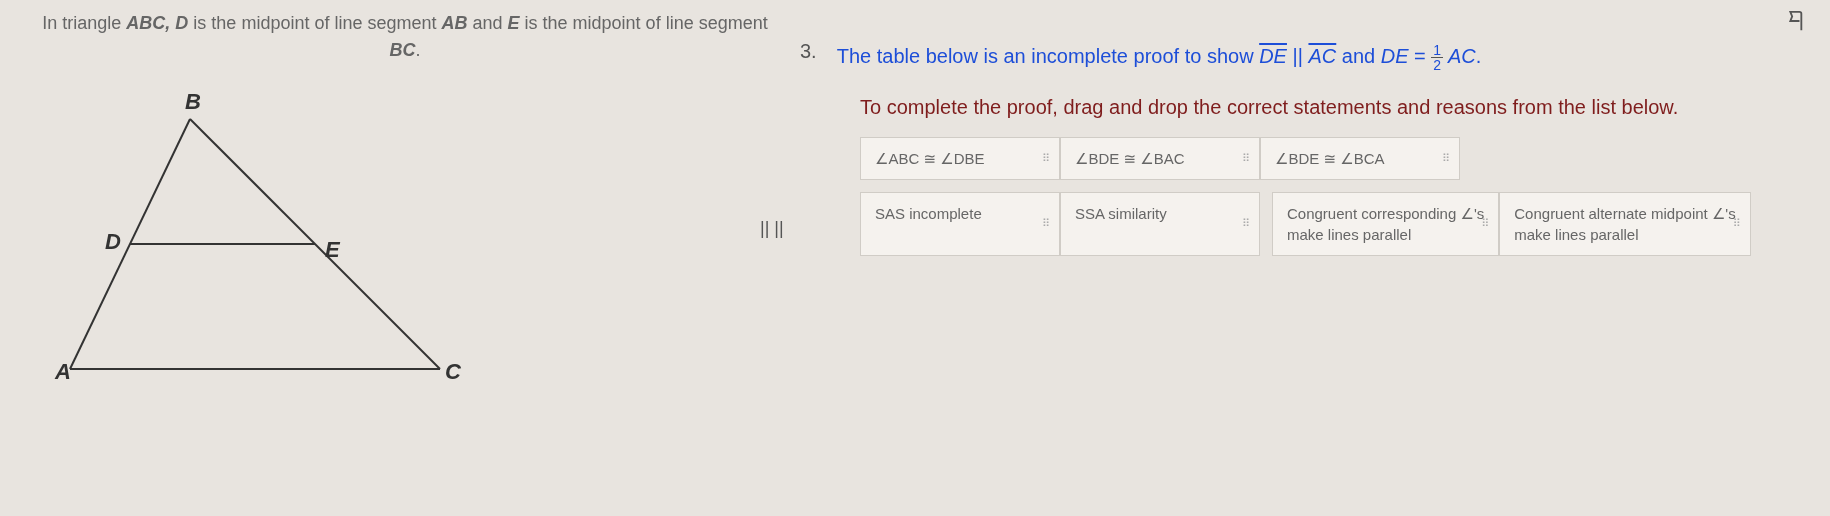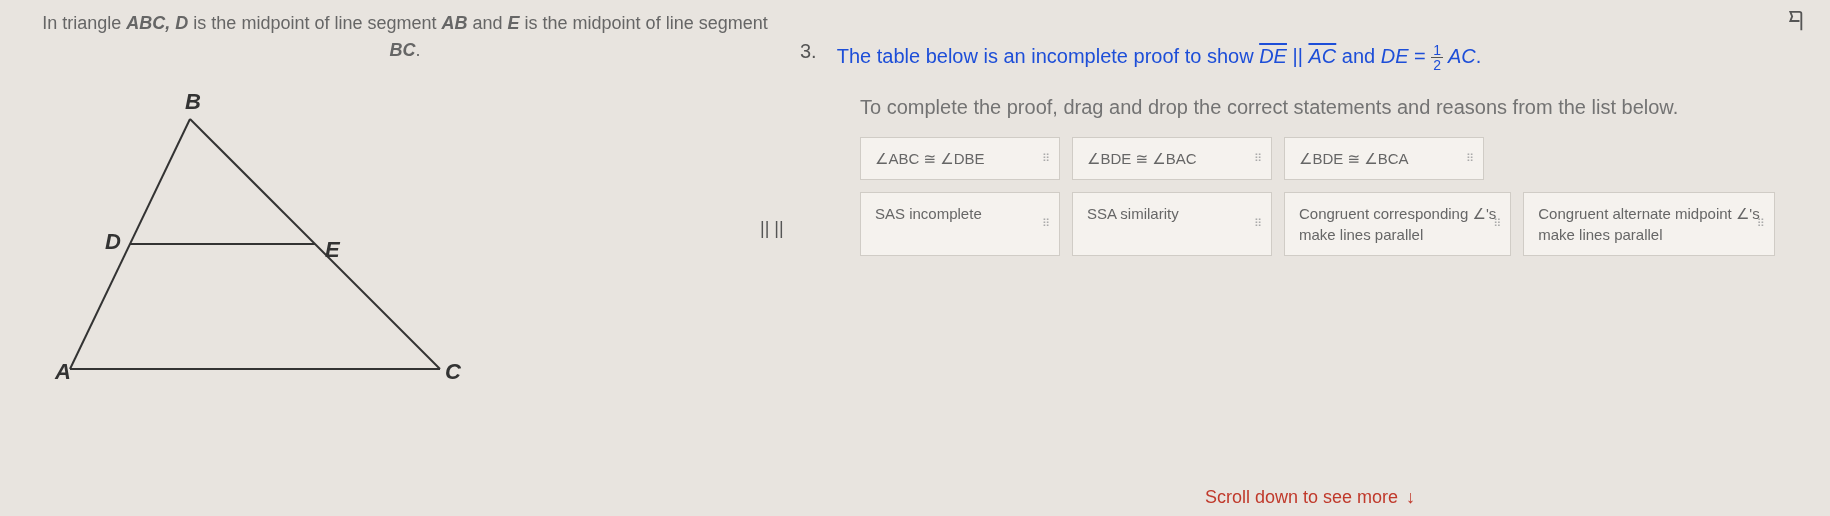--- a/index.html
+++ b/index.html
@@ -42,31 +42,31 @@
     color: #1d4ed8;
     line-height: 1.6;
     flex: 1;
   }
   .math-bar { text-decoration: overline; }
   .frac { display: inline-block; vertical-align: middle; text-align: center; font-size: 14px; line-height: 1; }
   .frac .num { display: block; border-bottom: 1px solid #555; padding: 0 2px; }
   .frac .den { display: block; padding: 0 2px; }
   .instruction {
     font-size: 20px;
-    color: #737373;
+    color: #7f1d1d;
     margin: 20px 0 15px 60px;
     line-height: 1.5;
   }
   .tiles-area {
     margin-left: 60px;
     display: flex;
     flex-wrap: wrap;
     gap: 12px;
   }
-  .tile-row { display: flex; gap: 12px; }
+  .tile-row { display: flex; }
   .tile {
     background: #f5f2ee;
     border: 1px solid #d0ccc6;
     padding: 10px 14px;
     font-size: 15px;
     color: #666;
     position: relative;
     min-width: 200px;
     line-height: 1.4;
   }
@@ -152,16 +152,13 @@
     <div class="tile-row">
       <div class="tile"><span>SAS incomplete</span><span class="grip">⠿</span></div>
       <div class="tile"><span>SSA similarity</span><span class="grip">⠿</span></div>
     </div>
     <div class="tile-row">
       <div class="tile"><span>Congruent corresponding ∠'s</span><br><span>make lines parallel</span><span class="grip">⠿</span></div>
       <div class="tile"><span>Congruent alternate midpoint ∠'s</span><br><span>make lines parallel</span><span class="grip">⠿</span></div>
     </div>
   </div>
 
-  <div class="scroll-hint">
-    <span>Scroll down to see more</span><span class="arrow">↓</span>
-  </div>
 </div>
 
 </body></html>

